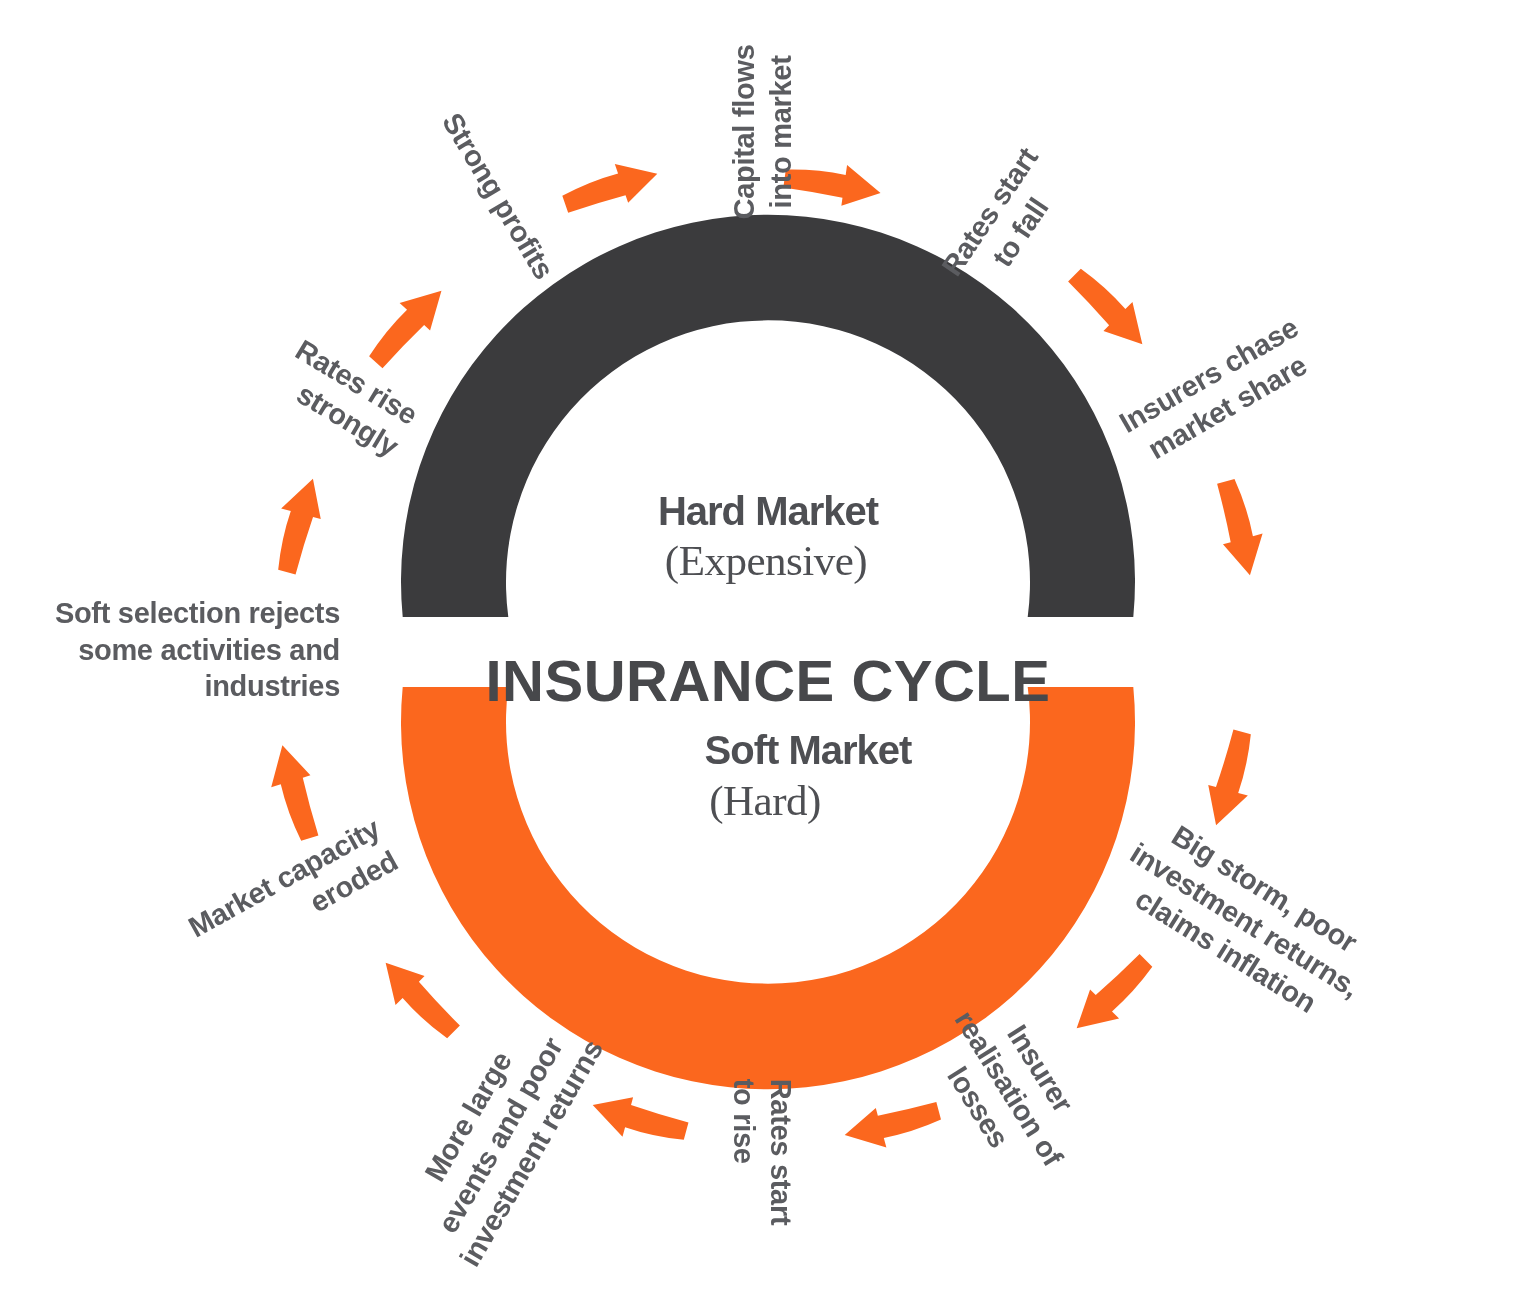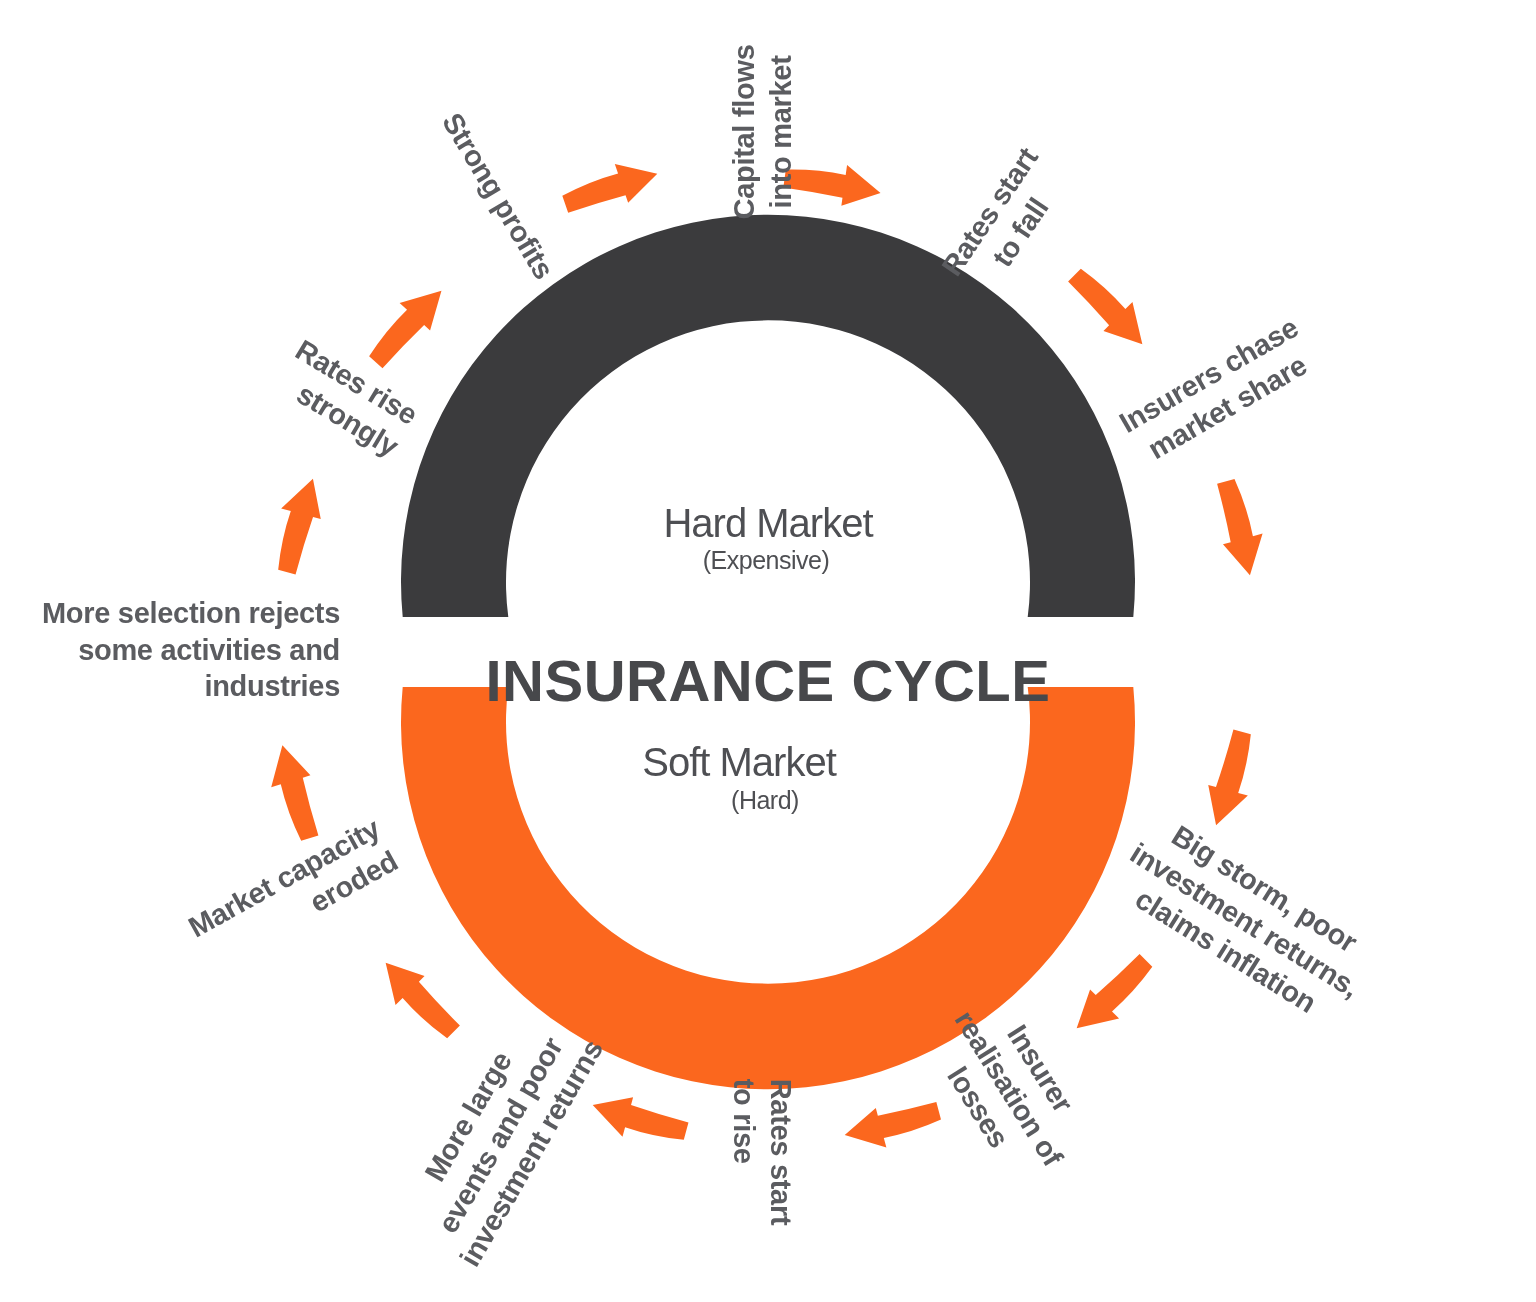--- a/index.html
+++ b/index.html
@@ -25,22 +25,22 @@
     text-align:center;
     transform-origin:50% 50%;
   }
   .center-text{
     position:absolute;
     white-space:pre;
     text-align:center;
     transform:translate(-50%,-50%);
     color:var(--c-market_text,#4E4F53);
   }
-  .market-label{font-size:40px;font-weight:normal;letter-spacing:-1px;margin-top:12px;}
-  .market-sub{font-size:25px;font-weight:normal;letter-spacing:-0.5px;}
+  .market-label{font-size:40px;font-weight:bold;letter-spacing:-1px;}
+  .market-sub{font-size:43px;font-weight:normal;letter-spacing:-0.5px;font-family:Liberation Serif, serif;}
   .cycle-title{
     font-size:58px;font-weight:bold;letter-spacing:0.5px;
     color:var(--c-title_text,#47484B);
     margin-top:28px;
   }
 </style>
 </head>
 <body>
 
 <div class="stage">
@@ -85,21 +85,21 @@
       <path class="arrow" d="M -47 -10 Q -16 -15 13 -13 L 13 -23 L 50 0 L 13 18 L 13 10 Q -16 8 -47 8 Z"></path>
       </g>
     <g transform="translate(408,328) rotate(312)">
       <path class="arrow" d="M -47 -10 Q -16 -15 13 -13 L 13 -23 L 50 0 L 13 18 L 13 10 Q -16 8 -47 8 Z"></path>
       </g>
   </svg>
 
   <div class="center-text market-label" style="left:768px;top:511px;">Hard Market</div>
   <div class="center-text market-sub" style="left:766px;top:560px;">(Expensive)</div>
   <div class="center-text cycle-title" style="left:768px;top:652px;">INSURANCE CYCLE</div>
-  <div class="center-text market-label" style="left:739px;top:750px;">Soft Market</div>
+  <div class="center-text market-label" style="left:808px;top:750px;">Soft Market</div>
   <div class="center-text market-sub" style="left:765px;top:800px;">(Hard)</div>
 
   <div class="step-label" style="left:763px;top:132px;transform:translate(-50%,-50%) rotate(-90deg);">Capital flows
 into market</div>
   <div class="step-label" style="left:1005px;top:222px;transform:translate(-50%,-50%) rotate(-56deg);">Rates start
 to fall</div>
   <div class="step-label" style="left:1218px;top:391px;transform:translate(-50%,-50%) rotate(-30deg);">Insurers chase
 market share</div>
   <div class="step-label" style="left:1245px;top:920px;transform:translate(-50%,-50%) rotate(32deg);">Big storm, poor
 investment returns,
@@ -107,20 +107,20 @@
   <div class="step-label" style="left:1009px;top:1088px;transform:translate(-50%,-50%) rotate(58deg);">Insurer
 realisation of
 losses</div>
   <div class="step-label" style="left:762px;top:1152px;transform:translate(-50%,-50%) rotate(90deg);text-align:left;">Rates start
 to rise</div>
   <div class="step-label" style="left:500px;top:1135px;transform:translate(-50%,-50%) rotate(-60deg);">More large
 events and poor
 investment returns</div>
   <div class="step-label" style="left:293px;top:894px;transform:translate(-50%,-50%) rotate(-29deg);text-align:right;">Market capacity
 eroded</div>
-  <div class="step-label" style="right:1196px;top:650px;transform:translateY(-50%);text-align:right;">More selection rejects
+  <div class="step-label" style="right:1196px;top:650px;transform:translateY(-50%);text-align:right;">Soft selection rejects
 some activities and
 industries</div>
   <div class="step-label" style="left:347px;top:398px;transform:translate(-50%,-50%) rotate(31deg);text-align:right;">Rates rise
 strongly</div>
   <div class="step-label" style="left:498px;top:196px;transform:translate(-50%,-50%) rotate(59deg);">Strong profits</div>
 
 </div>
 
 </body></html>

